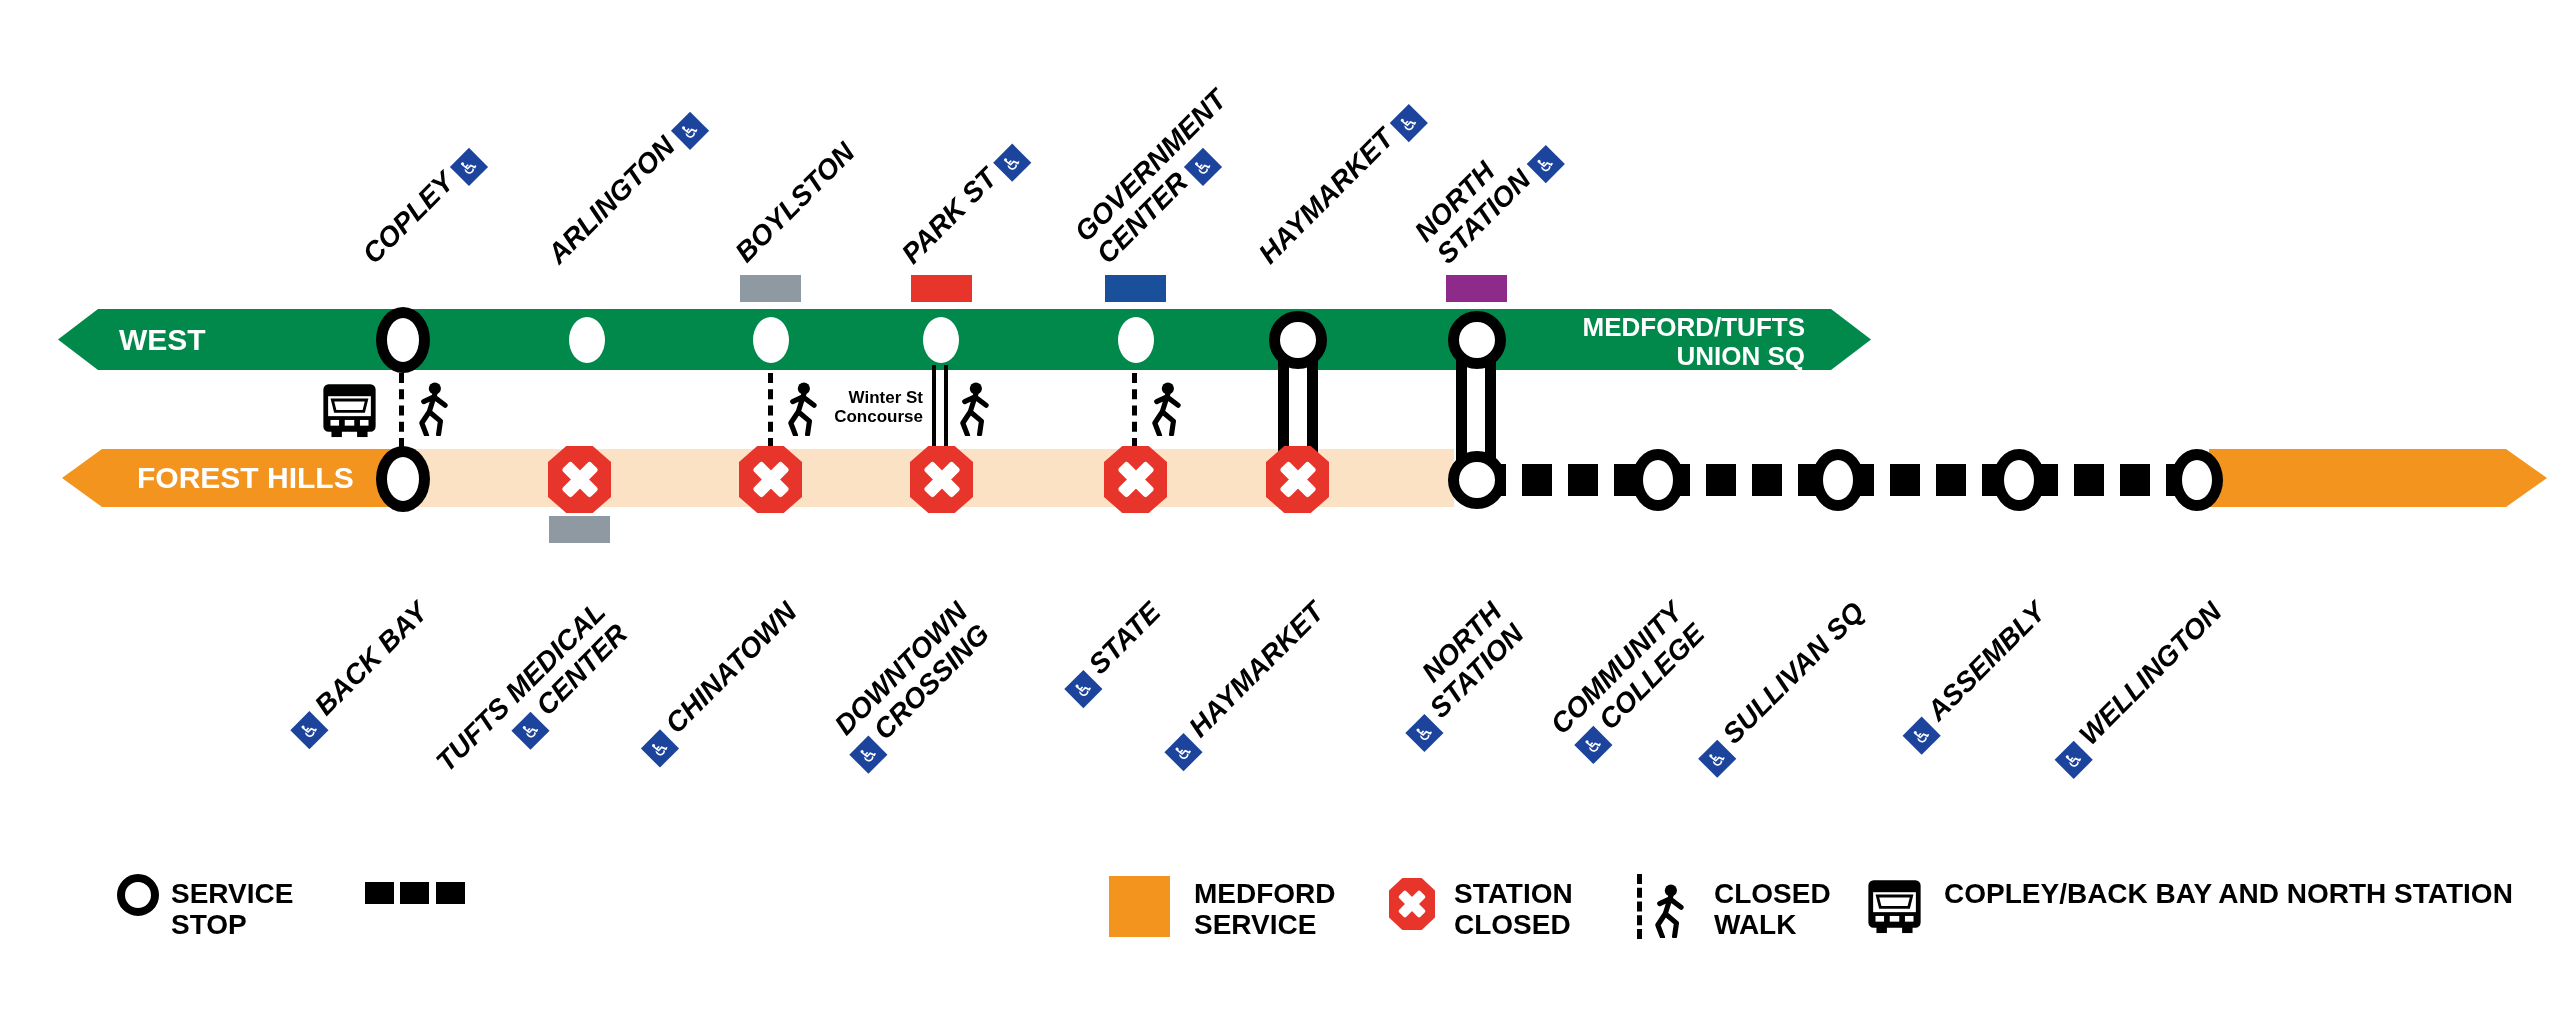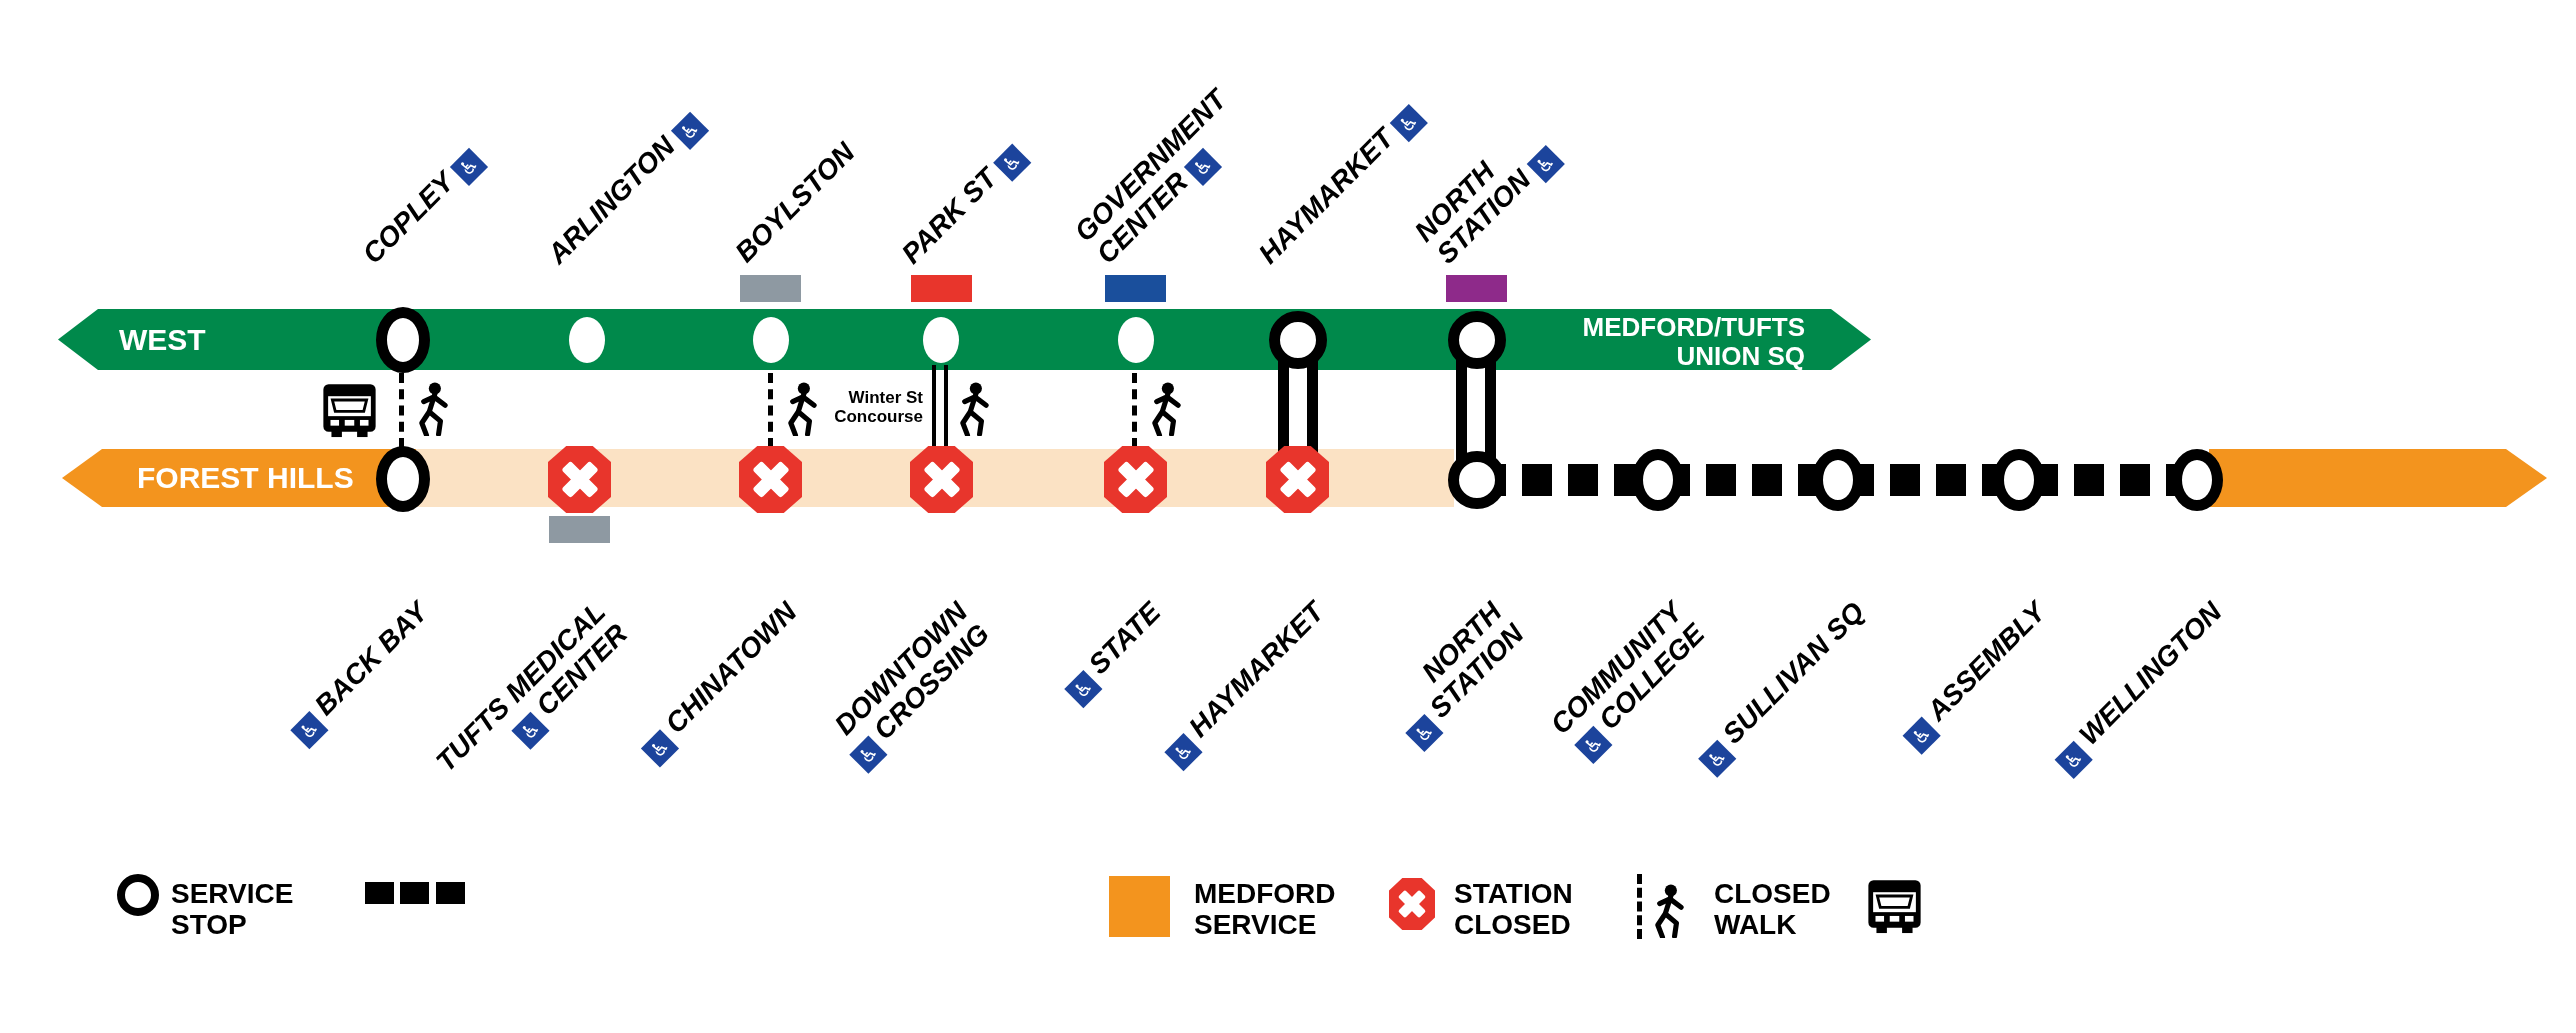--- a/index.html
+++ b/index.html
@@ -263,16 +263,17 @@
     </svg>
   <div class="lg-text" style="left:1714px;">
     <div>CLOSED</div>
     <div>WALK</div>
   </div>
 
   <svg class="van" style="left:1866px;top:876px;" viewBox="0 0 58 60" width="57" height="59">
       <use href="#van-sym"></use>
     </svg>
   <div class="lg-text" style="left:1944px;">
+    <div>COPLEY/BACK BAY AND NORTH STATION</div>
   </div>
 
 </div>
 
 
 </body></html>

